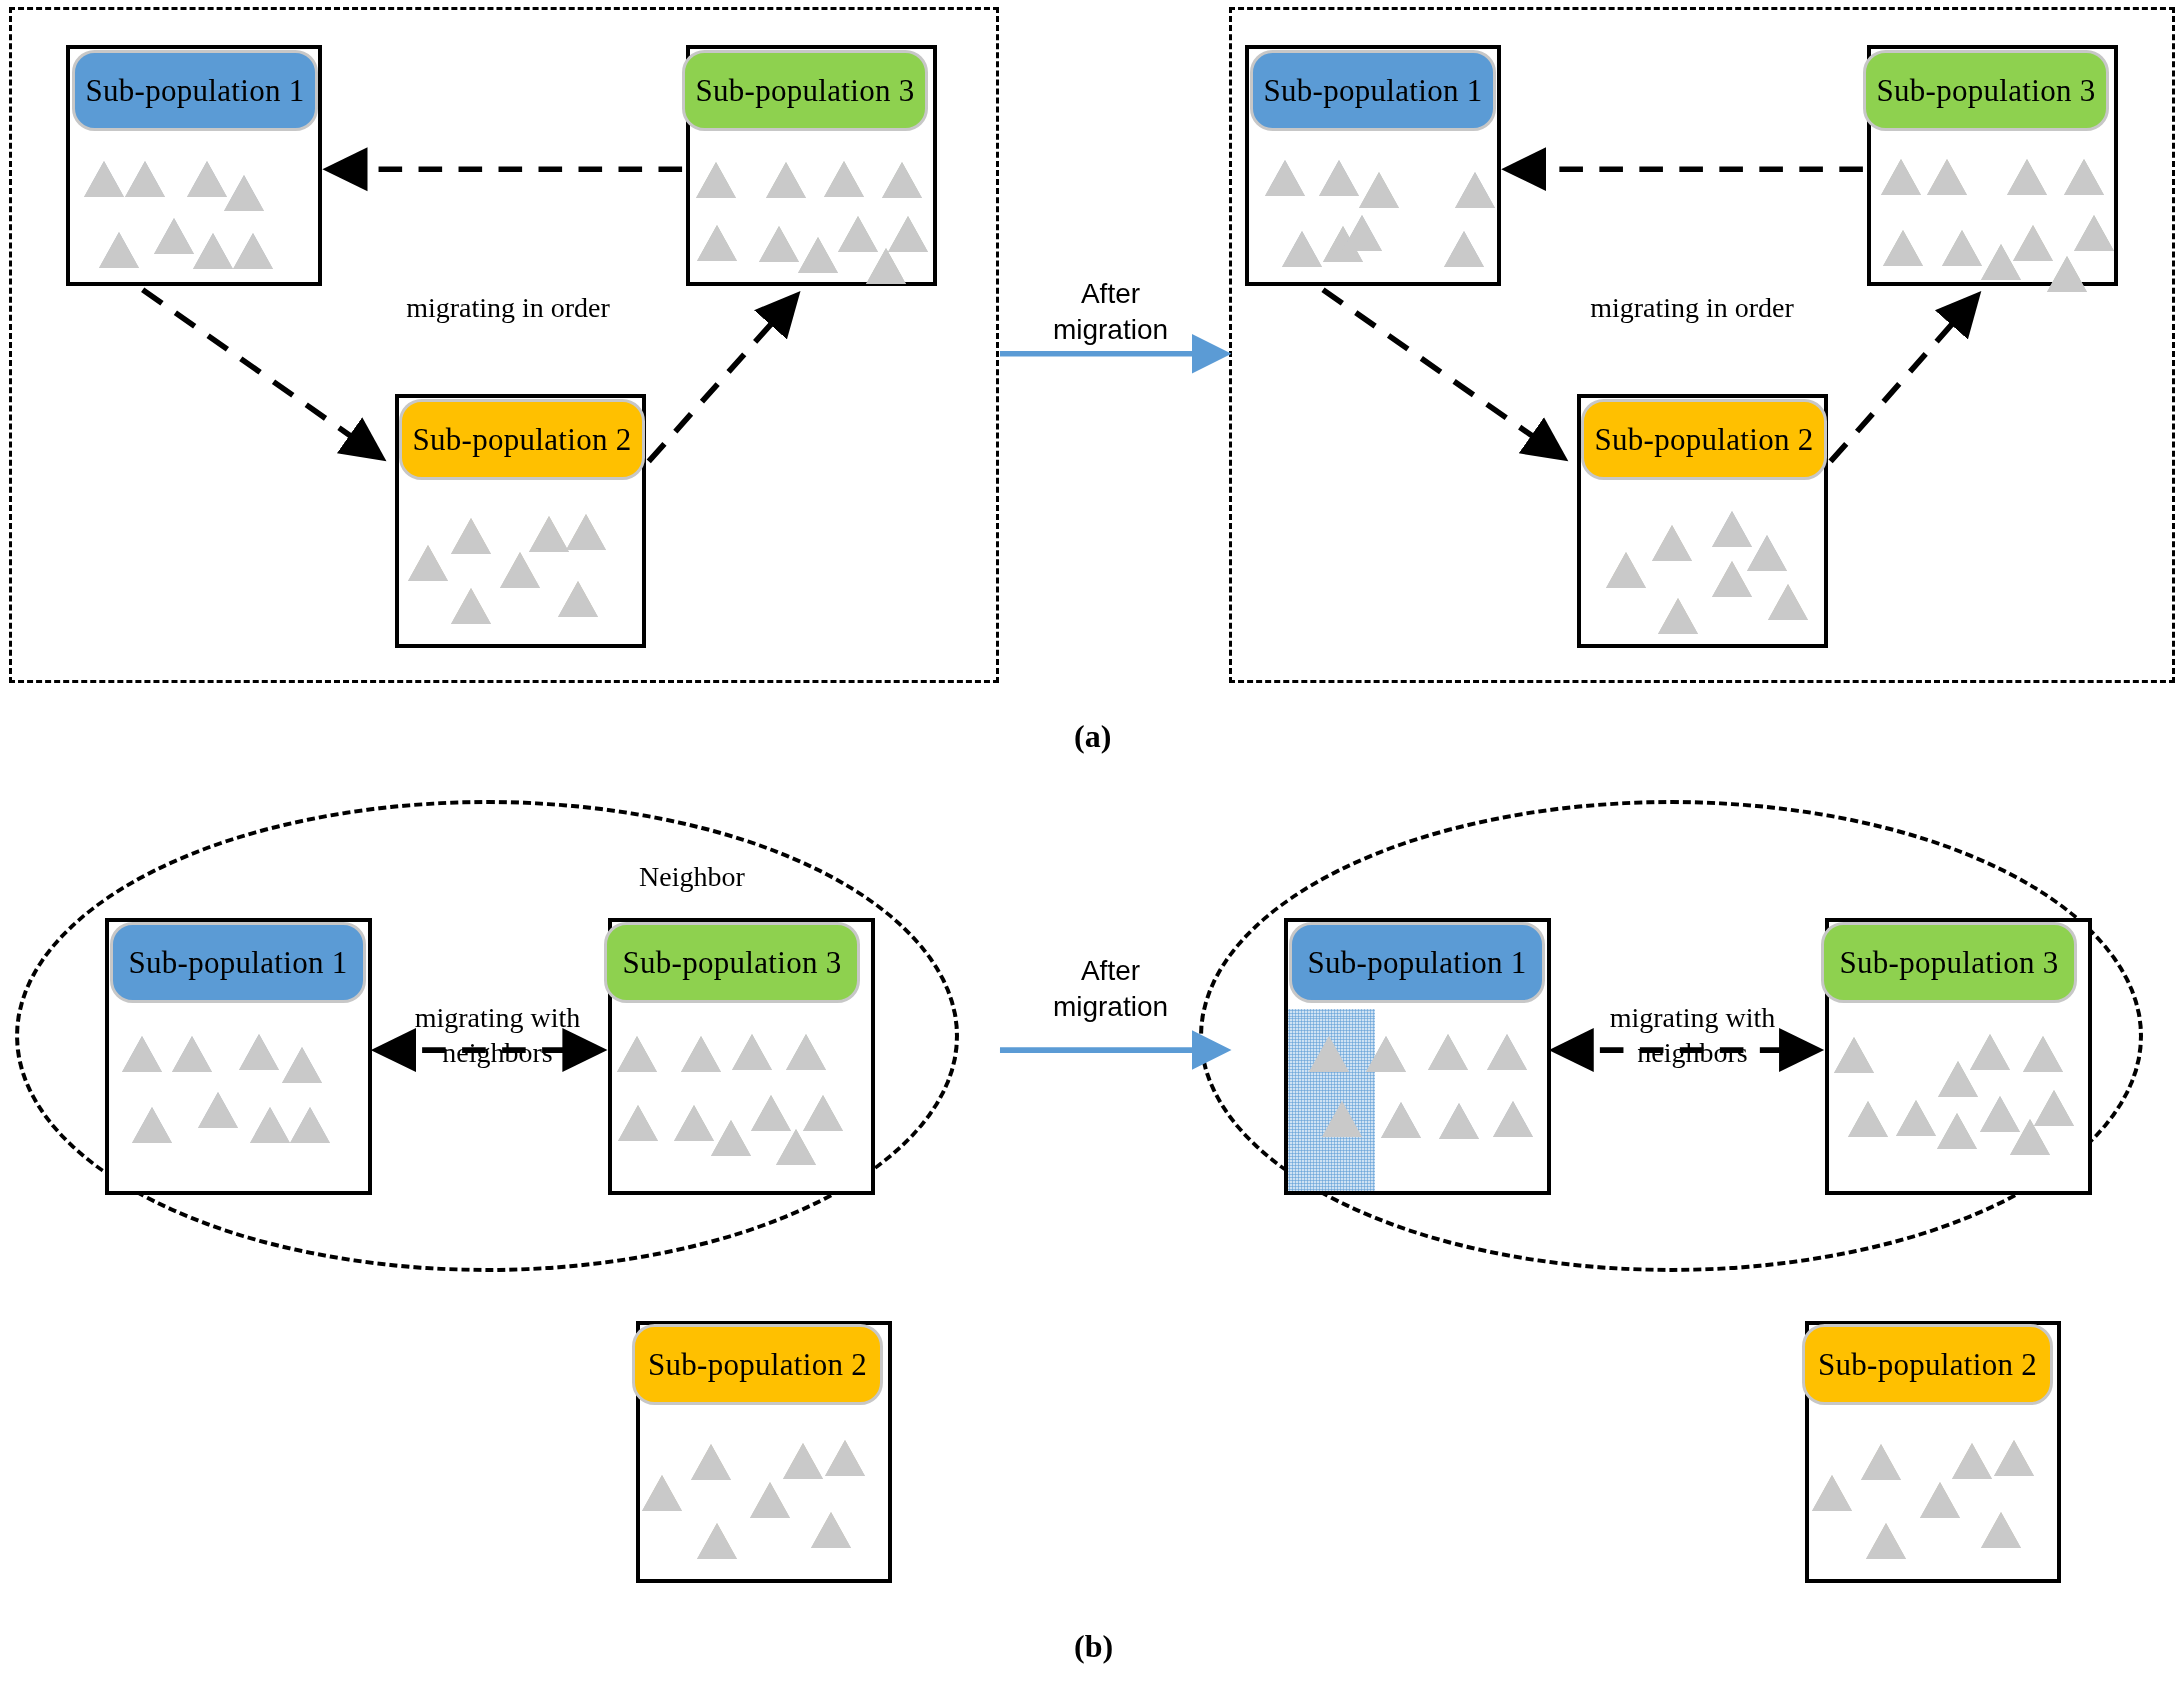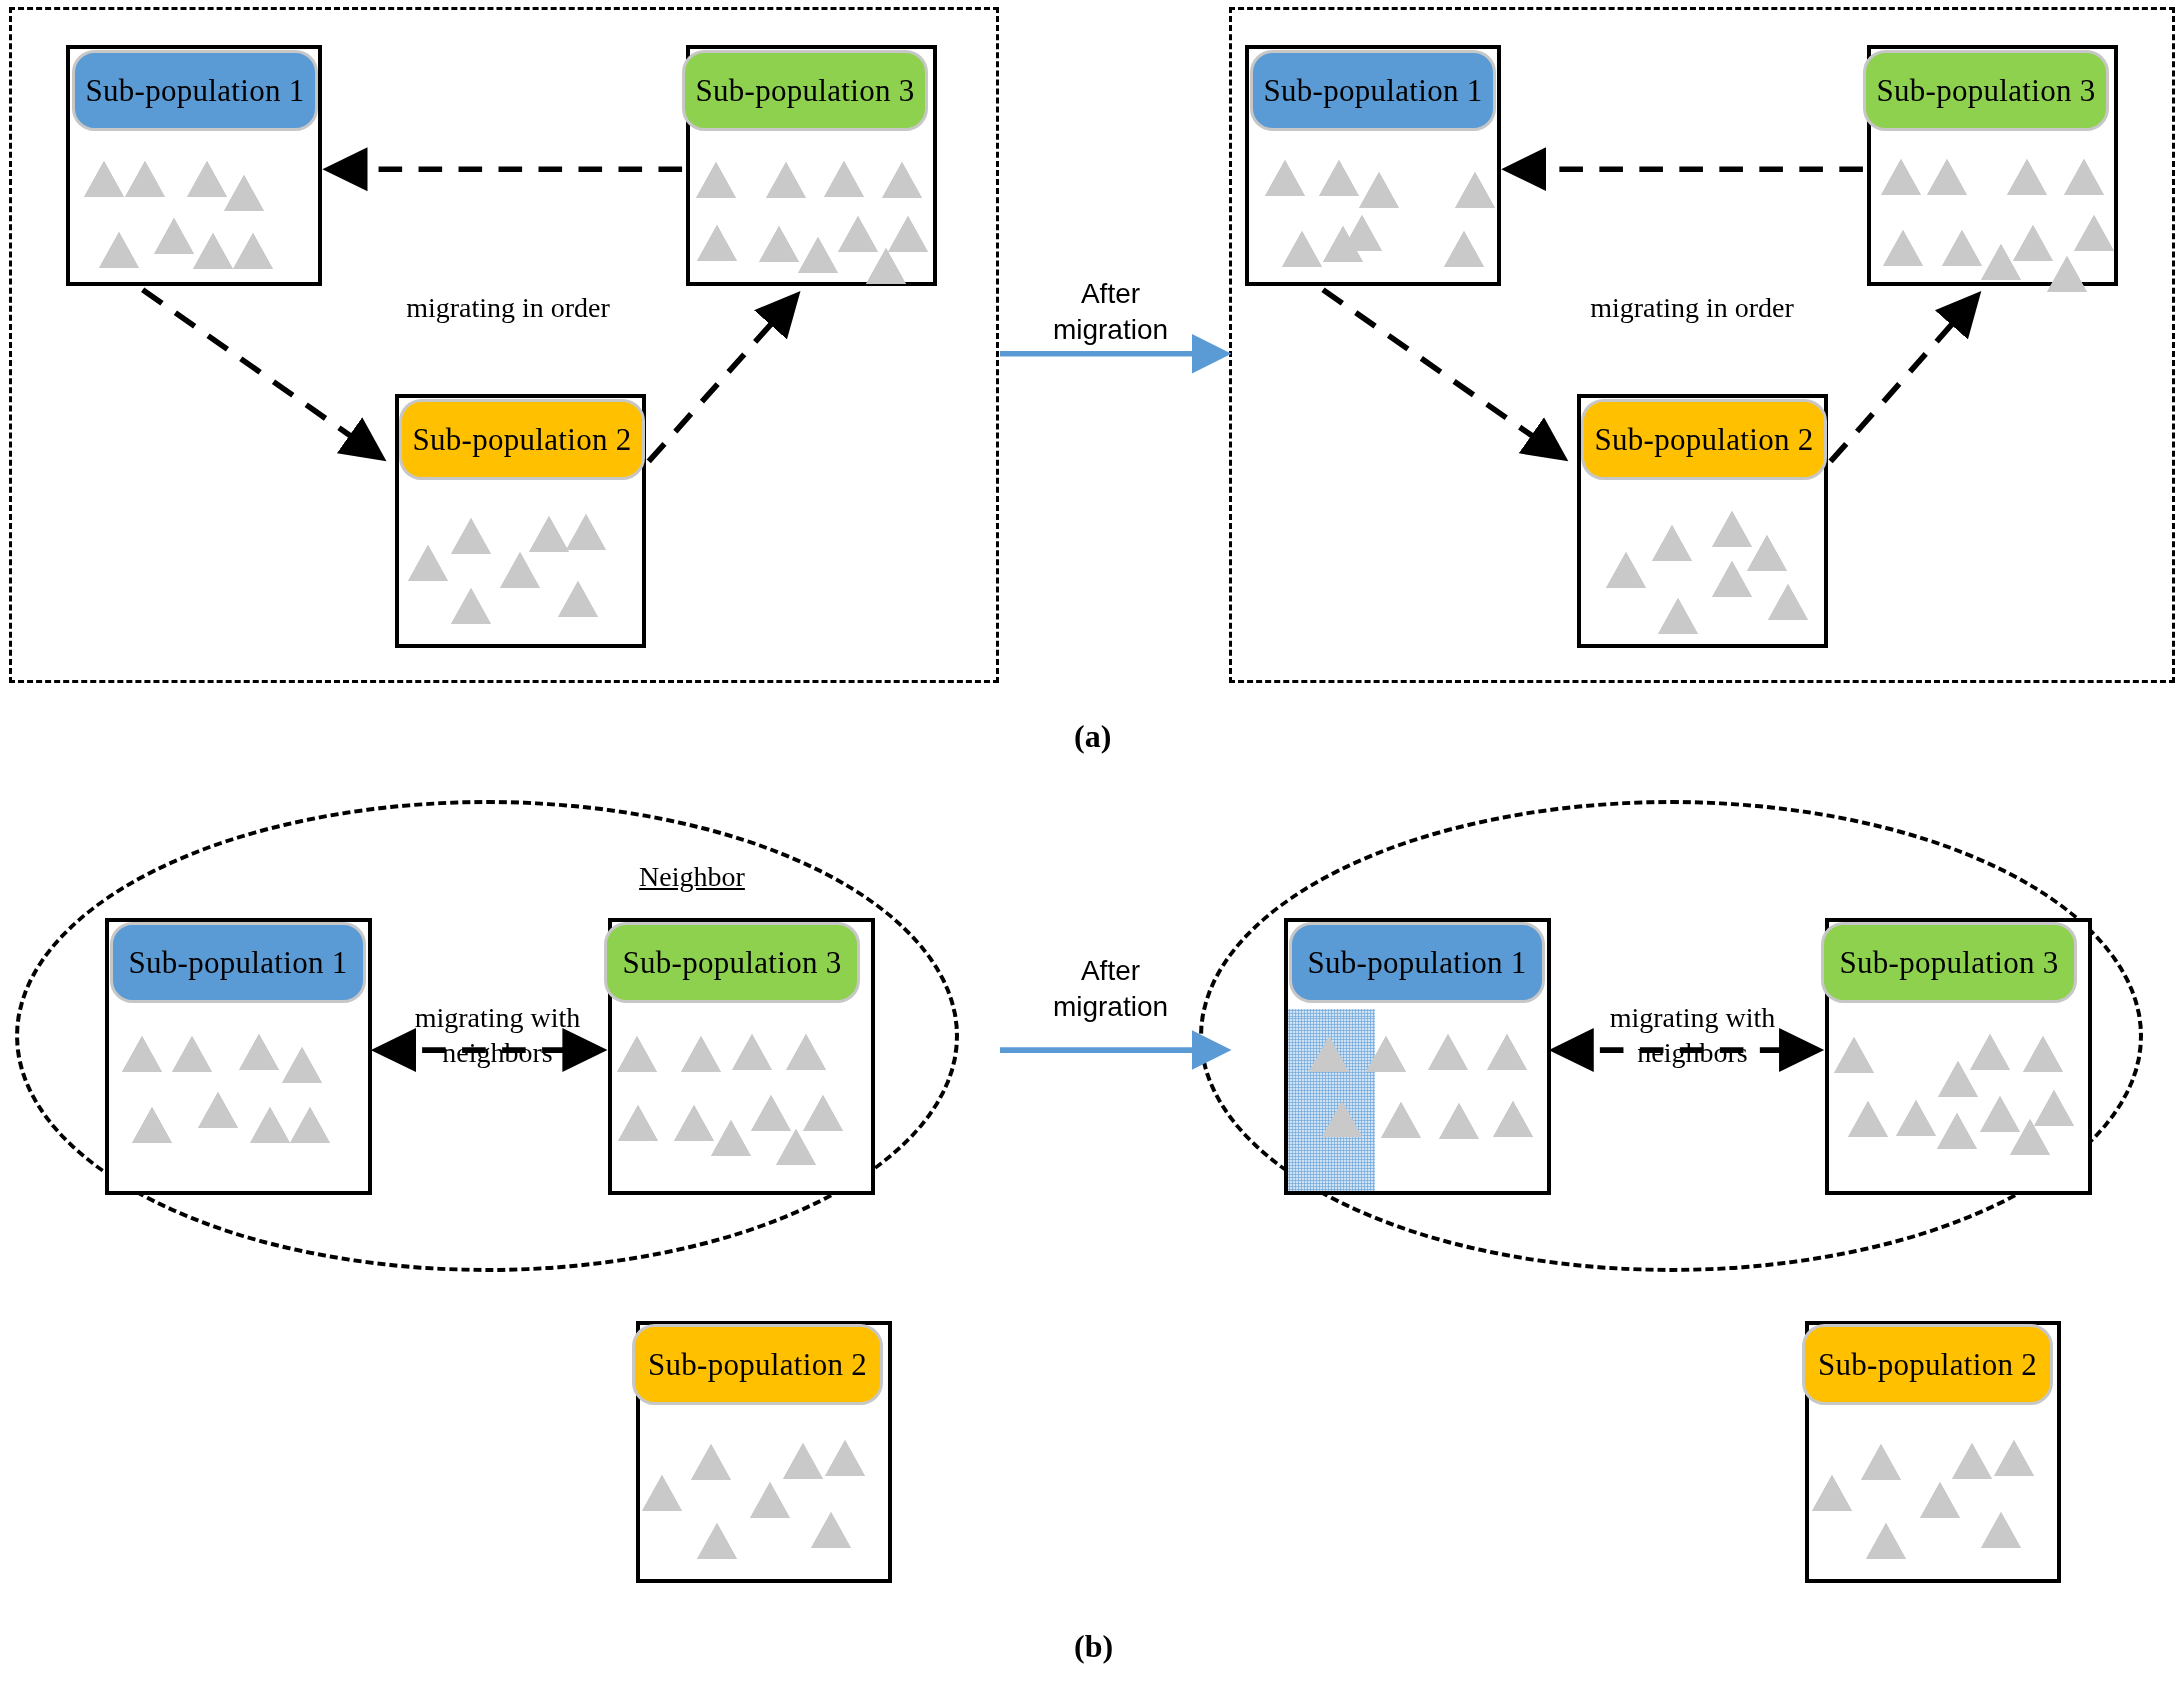--- a/index.html
+++ b/index.html
@@ -233,21 +233,21 @@
     <div class="tri tri-orange abs" style="left:1663px; top:599px;"></div>
     <div class="tri tri-orange abs" style="left:1773px; top:585px;"></div>
   </div>
 
   <div class="caption" style="left:1533px; top:290px; width:318px;">migrating in order</div>
 
   <div class="panel-caption" style="left:1074px; top:718px;">(a)</div>
 
   <div class="dashed-ellipse" style="left:15.4px; top:800px; width:944px; height:472px;"></div>
 
-  <div class="caption" style="left:610px; top:859px; width:164px;text-decoration:underline;">Neighbor</div>
+  <div class="caption" style="left:610px; top:859px; width:164px;">Neighbor</div>
 
   <div class="pop-box" style="left:105px; top:918px; width:267px; height:277px;"></div>
   <div class="pop-label lab-blue" style="left:110px; top:922px; width:256px; height:81px;">
     <span>Sub-population 1</span>
   </div>
   <div>
     <div class="tri tri-blue abs" style="left:127px; top:1037px;"></div>
     <div class="tri tri-blue abs" style="left:177px; top:1037px;"></div>
     <div class="tri tri-blue abs" style="left:244px; top:1035px;"></div>
     <div class="tri tri-blue abs" style="left:287px; top:1048px;"></div>

